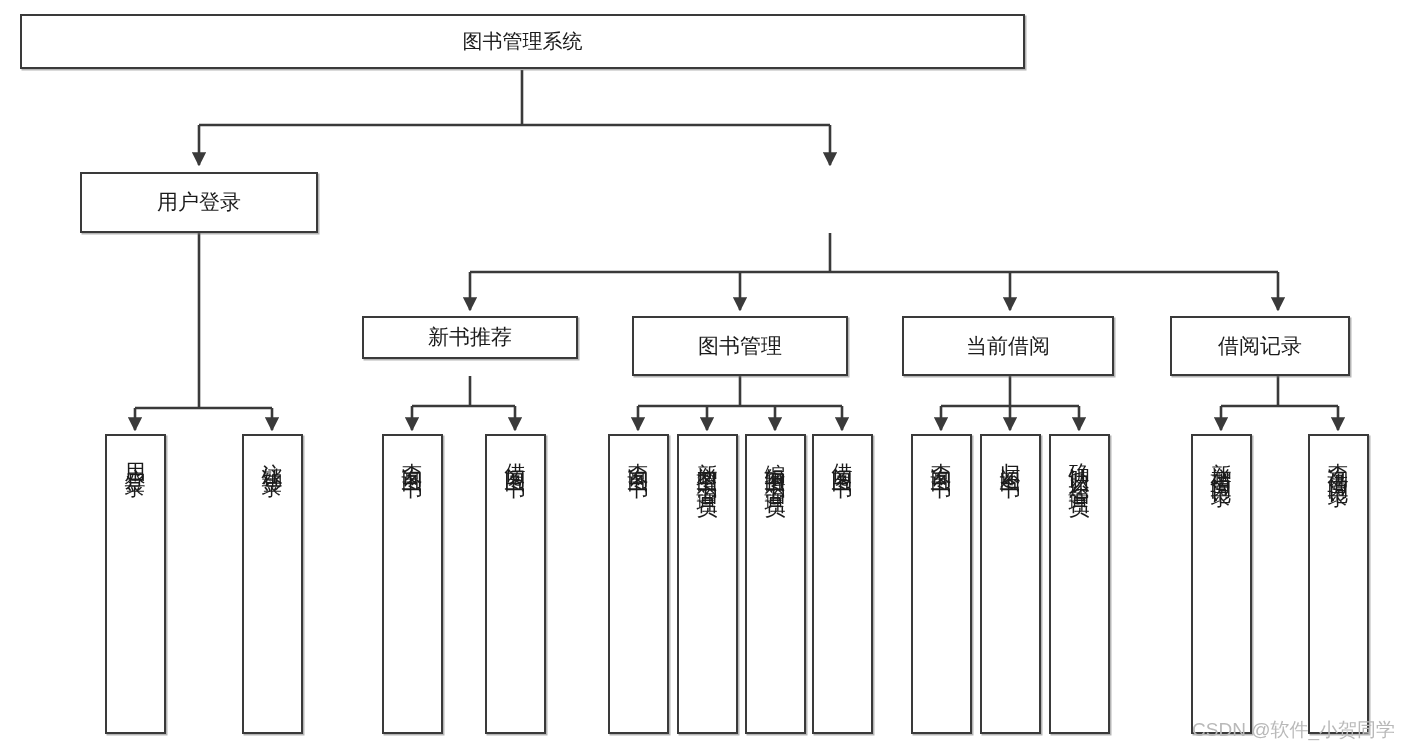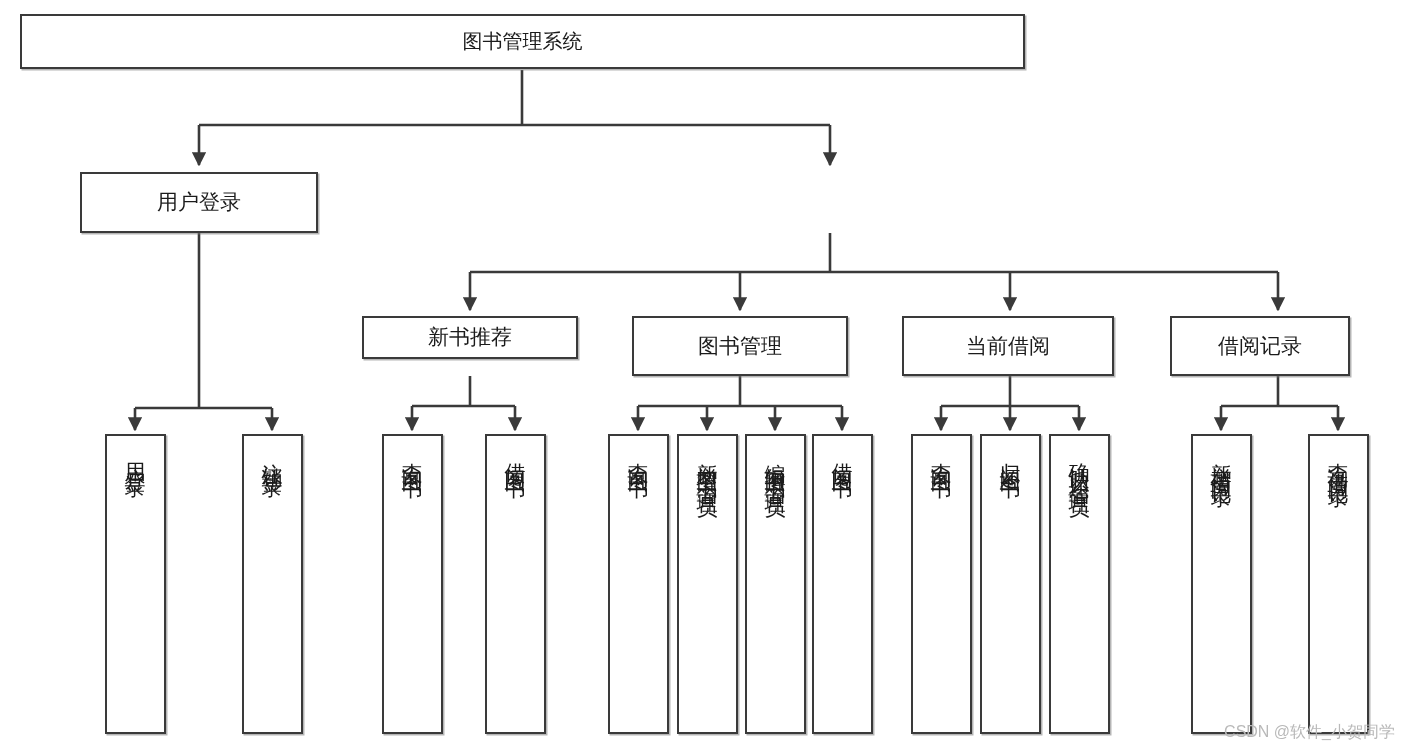--- a/index.html
+++ b/index.html
@@ -58,21 +58,21 @@
     text-orientation: upright;
     font-size: 21px;
     letter-spacing: 5px;
     line-height: 1;
     white-space: nowrap;
   }
   .watermark {
     position: absolute;
     right: 10px;
     bottom: 4px;
-    font-size: 16px;
+    font-size: 19px;
     color: #b9b9b9;
     z-index: 5;
     white-space: nowrap;
     font-family: "Liberation Sans", "DejaVu Sans", sans-serif;
   }
 </style>
 </head>
 <body>
 
 <div id="diagram-root">

